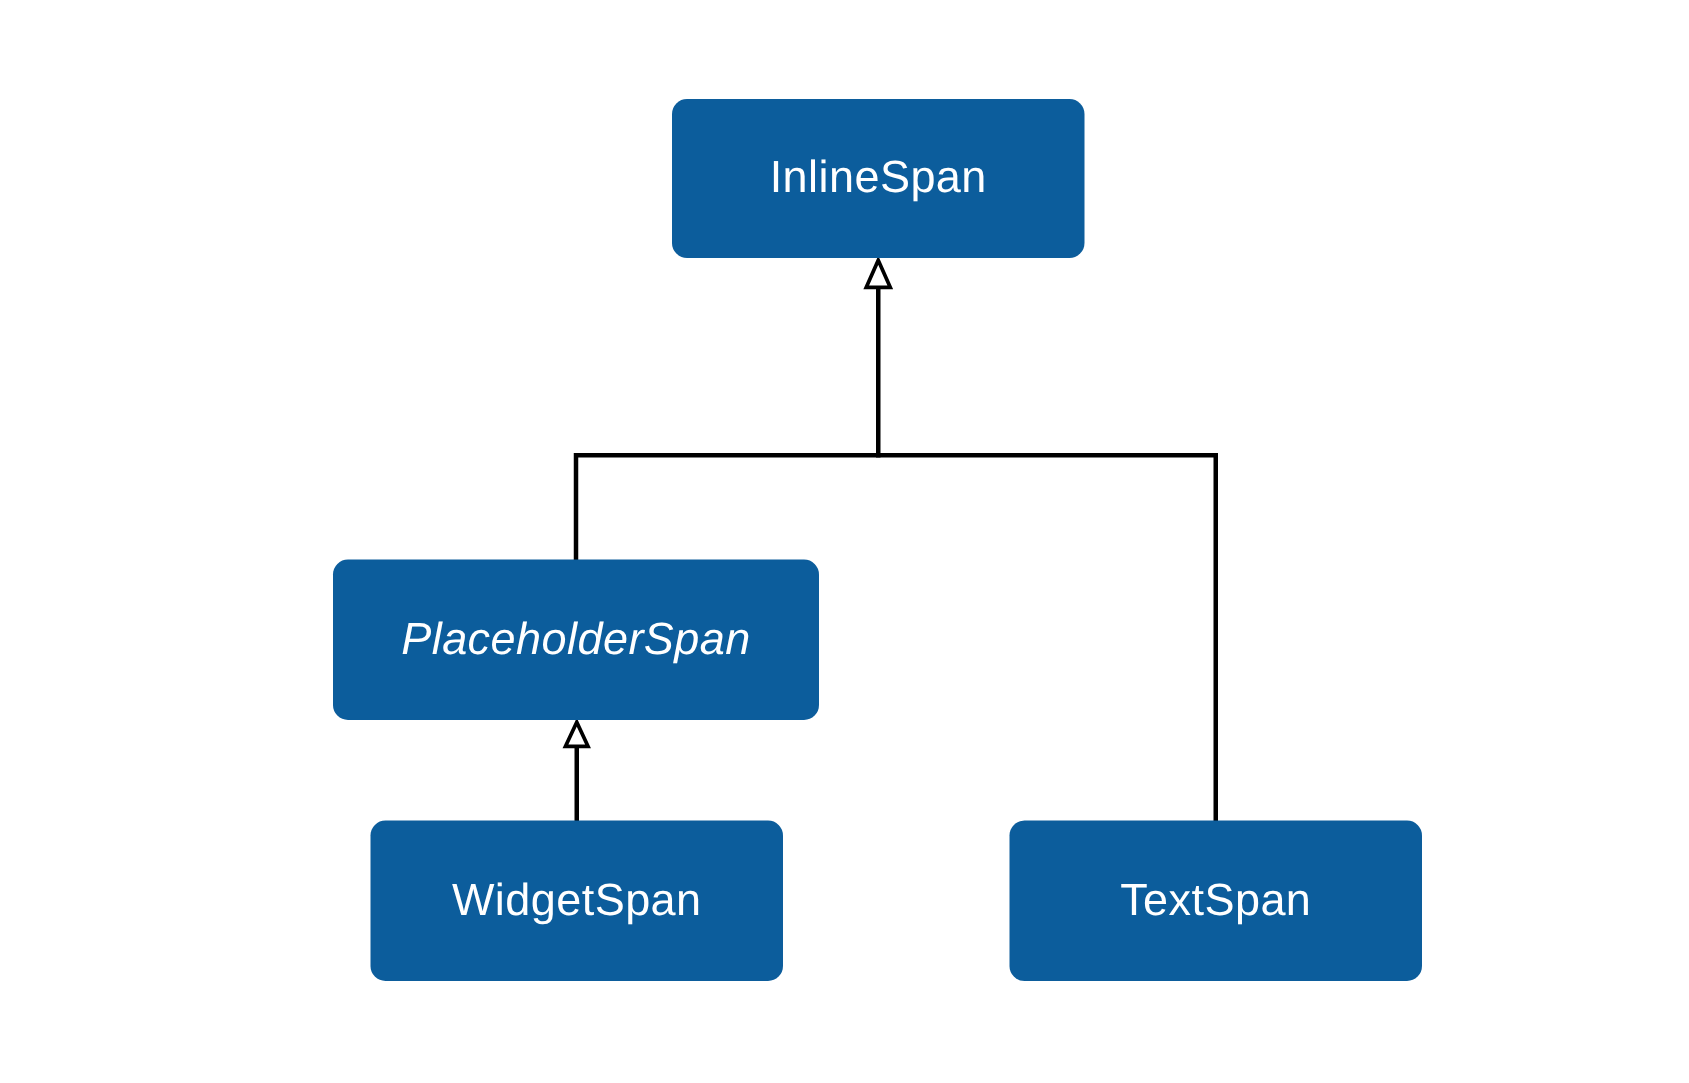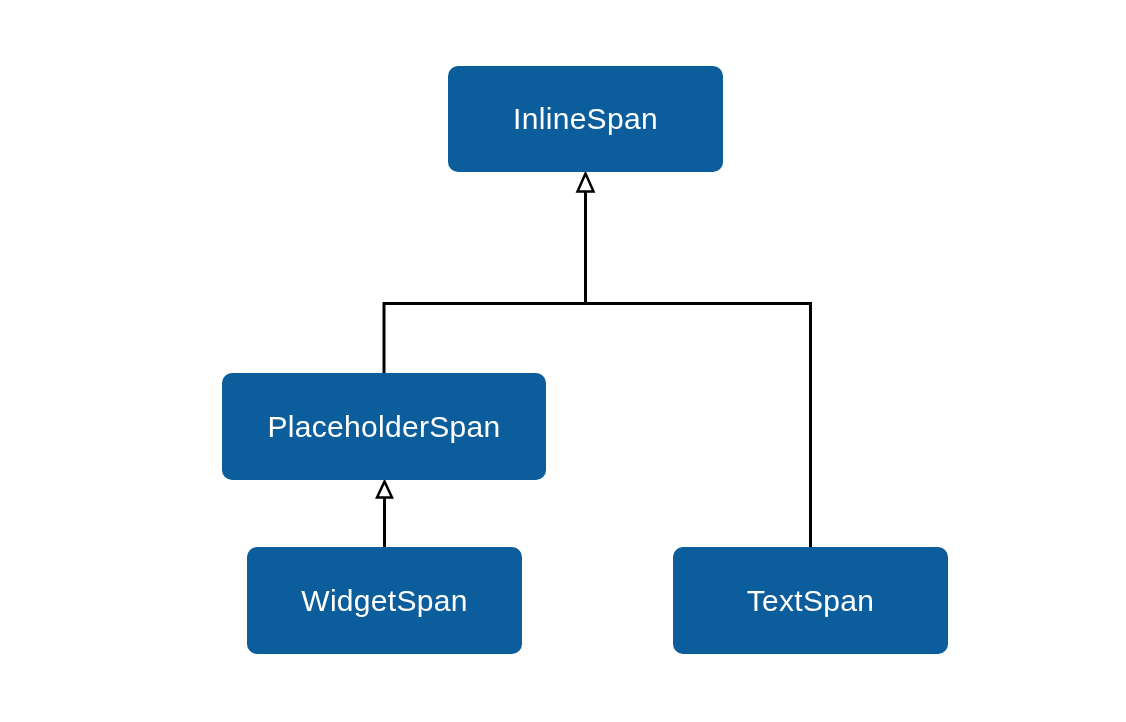--- a/index.html
+++ b/index.html
@@ -40,21 +40,21 @@
     justify-content: center;
     background: var(--node-fill, #0c5d9c);
     color: var(--node-text, #ffffff);
     border-radius: 10px;
     font-size: 30px;
     letter-spacing: 0.3px;
     cursor: pointer;
     user-select: none;
   }
   .node-inline-span      { left: 448px; top:  66px; width: 275px; height: 106px; }
-  .node-placeholder-span { left: 222px; top: 373px; width: 324px; height: 107px; }
+  .node-placeholder-span { left: 222px; top: 373px; width: 324px; height: 107px; font-style: italic; }
   .node-widget-span      { left: 247px; top: 547px; width: 275px; height: 107px; }
   .node-text-span        { left: 673px; top: 547px; width: 275px; height: 107px; }
 </style>
 </head>
 <body>
 
 <div class="canvas">
 
   <svg class="connector-layer" viewBox="0 0 1126 722" xmlns="http://www.w3.org/2000/svg">
 

